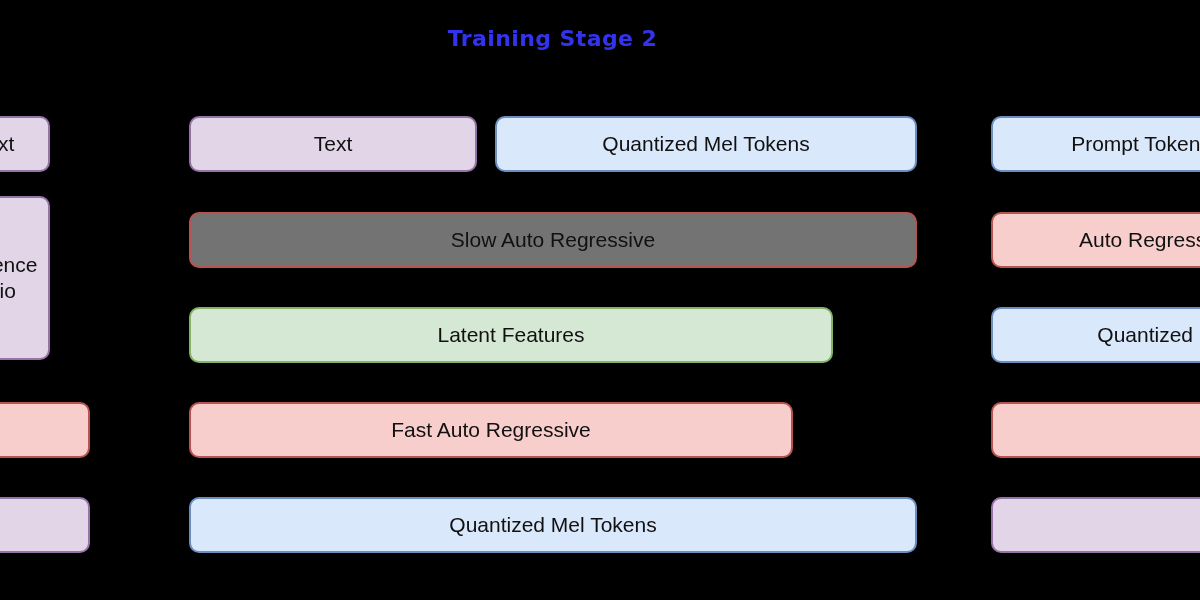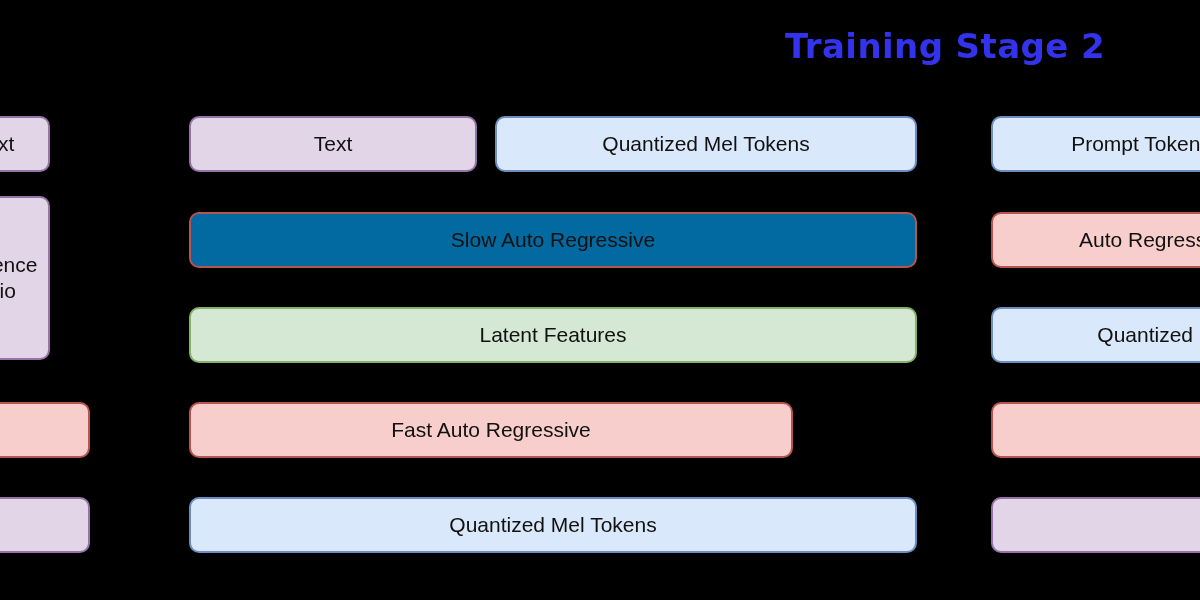--- a/index.html
+++ b/index.html
@@ -20,24 +20,24 @@
     top: 0;
     width: 1200px;
     height: 600px;
     overflow: hidden;
   }
   .title {
     position: absolute;
     left: 0;
     top: 26px;
     width: 1105px;
-    text-align: right;
+    text-align: center;
     font-family: "DejaVu Sans", sans-serif;
     font-weight: bold;
-    font-size: 34px;
+    font-size: 22px;
     letter-spacing: 0.4px;
     color: #3333ee;
     white-space: nowrap;
   }
   .node {
     position: absolute;
     box-sizing: border-box;
     border-radius: 10px;
     border-width: 2px;
     border-style: solid;
@@ -74,24 +74,24 @@
       </div>
       <div class="node" style="left: -100px; top: 497px; width: 190px; height: 56px; background: rgb(225, 213, 231); border-color: rgb(150, 115, 166); color: rgb(17, 17, 17);">
         <span class="label"></span>
       </div>
       <div class="node" style="left: 189px; top: 116px; width: 288px; height: 56px; background: rgb(225, 213, 231); border-color: rgb(150, 115, 166); color: rgb(17, 17, 17);">
         <span class="label">Text</span>
       </div>
       <div class="node" style="left: 495px; top: 116px; width: 422px; height: 56px; background: rgb(218, 232, 252); border-color: rgb(108, 142, 191); color: rgb(17, 17, 17);">
         <span class="label">Quantized Mel Tokens</span>
       </div>
-      <div class="node" style="left: 189px; top: 212px; width: 728px; height: 56px; background: #0369a1; border-color: rgb(184, 84, 80); color: rgb(17, 17, 17); justify-content: center;">
+      <div class="node" style="left: 189px; top: 212px; width: 728px; height: 56px; background: #737373; border-color: rgb(184, 84, 80); color: rgb(17, 17, 17); justify-content: center;">
         <span class="label">Slow Auto Regressive</span>
       </div>
-      <div class="node" style="left: 189px; top: 307px; width: 728px; height: 56px; background: rgb(213, 232, 212); border-color: rgb(130, 179, 102); color: rgb(17, 17, 17);">
+      <div class="node" style="left: 189px; top: 307px; width: 644px; height: 56px; background: rgb(213, 232, 212); border-color: rgb(130, 179, 102); color: rgb(17, 17, 17);">
         <span class="label">Latent Features</span>
       </div>
       <div class="node" style="left: 189px; top: 402px; width: 604px; height: 56px; background: rgb(248, 206, 204); border-color: rgb(184, 84, 80); color: rgb(17, 17, 17);">
         <span class="label">Fast Auto Regressive</span>
       </div>
       <div class="node" style="left: 189px; top: 497px; width: 728px; height: 56px; background: rgb(218, 232, 252); border-color: rgb(108, 142, 191); color: rgb(17, 17, 17);">
         <span class="label">Quantized Mel Tokens</span>
       </div>
       <div class="node" style="left: 991px; top: 116px; width: 300px; height: 56px; background: rgb(218, 232, 252); border-color: rgb(108, 142, 191); color: rgb(17, 17, 17);">
         <span class="label">Prompt Tokens</span>

